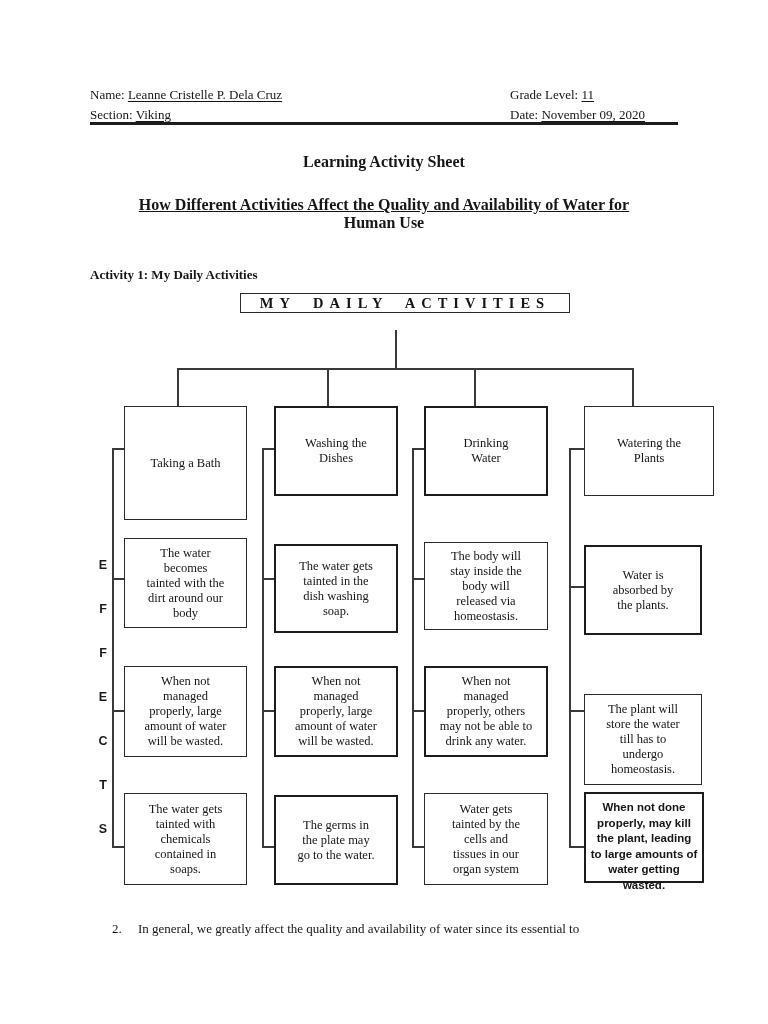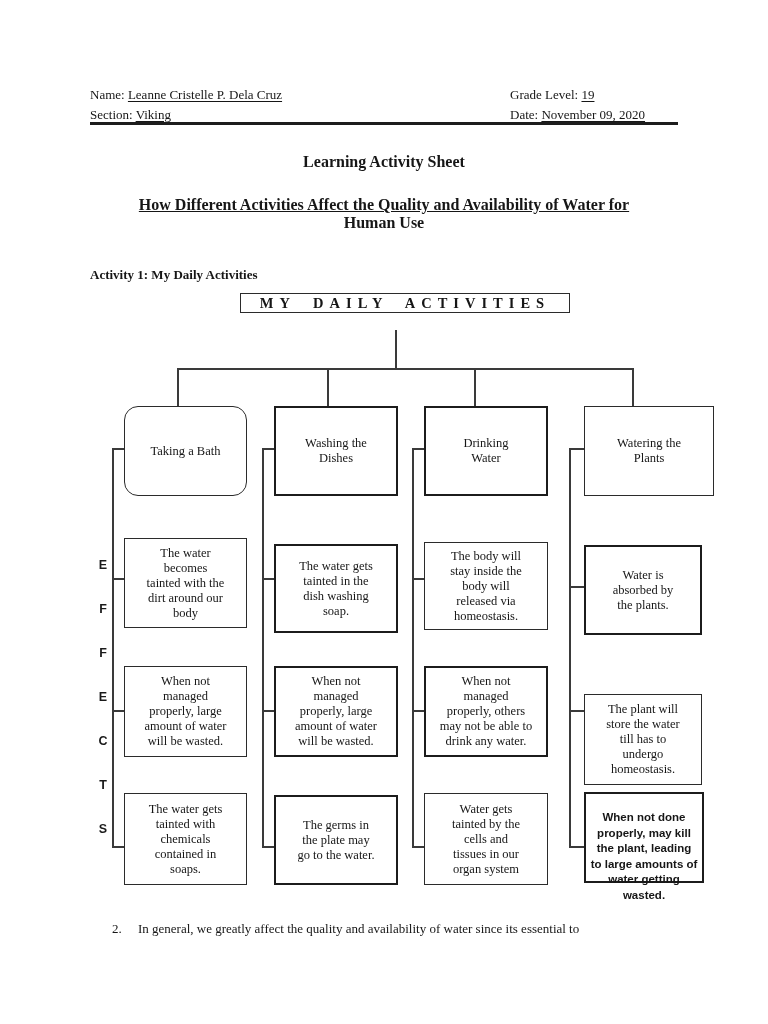--- a/index.html
+++ b/index.html
@@ -13,35 +13,35 @@
   .acth{font-weight:bold;font-size:13px;}
   .box{position:absolute;border:1.5px solid #2b2b2b;background:#fff;
        display:flex;align-items:center;justify-content:center;text-align:center;
        font-size:12.5px;line-height:15px;white-space:pre-line;padding:1px 3px;box-sizing:border-box;}
   .thick{border-width:2px;border-color:#1c1c1c;}
   .rootbox{font-weight:bold;font-size:14.5px;letter-spacing:6px;word-spacing:8px;white-space:nowrap;}
   .line{position:absolute;background:#3a3a3a;}
   .sideletter{position:absolute;font-family:"Liberation Sans","DejaVu Sans",sans-serif;
        font-size:12.5px;font-weight:600;width:14px;text-align:center;color:#1a1a1a;}
   .altfont{font-family:"Liberation Sans","DejaVu Sans",sans-serif;font-weight:700;
-       font-size:11.5px;line-height:15.5px;align-items:flex-start;padding-top:16px;overflow:visible;}
+       font-size:11.5px;line-height:15.5px;align-items:flex-start;padding-top:6px;overflow:visible;}
   .footer{font-size:13px;white-space:nowrap;text-align:center;}
 </style>
 </head>
 <body>
 
 <div class="page">
 
   <div class="abs hdr" style="left:90px;top:87px;">
     <span>Name:</span>
     <span class="u">Leanne Cristelle P. Dela Cruz</span>
   </div>
   <div class="abs hdr" style="left:510px;top:87px;">
     <span>Grade Level:</span>
-    <span class="u">19</span>
+    <span class="u">11</span>
   </div>
   <div class="abs hdr" style="left:90px;top:107px;">
     <span>Section:</span>
     <span class="u">Viking</span>
   </div>
   <div class="abs hdr" style="left:510px;top:107px;">
     <span>Date:</span>
     <span class="u">November 09, 2020</span>
   </div>
   <div class="abs rule" style="left:90px;top:122px;width:588px;height:3px;"></div>
@@ -53,21 +53,21 @@
 
   <div class="box rootbox" style="left:240px;top:293px;width:330px;height:20px;">MY DAILY ACTIVITIES</div>
 
   <div class="line" style="left:395px;top:330px;width:2px;height:38px;"></div>
   <div class="line" style="left:177px;top:368px;width:457px;height:2px;"></div>
   <div class="line" style="left:177px;top:368px;width:2px;height:38px;"></div>
   <div class="line" style="left:327px;top:368px;width:2px;height:38px;"></div>
   <div class="line" style="left:474px;top:368px;width:2px;height:38px;"></div>
   <div class="line" style="left:632px;top:368px;width:2px;height:38px;"></div>
 
-  <div class="box" style="left:124px;top:406px;width:123px;height:90px;border-radius:14px;">Taking a Bath</div>
+  <div class="box" style="left:124px;top:406px;width:123px;height:114px;">Taking a Bath</div>
   <div class="box thick" style="left:274px;top:406px;width:124px;height:90px;">Washing the
 Dishes</div>
   <div class="box thick" style="left:424px;top:406px;width:124px;height:90px;">Drinking
 Water</div>
   <div class="box" style="left:584px;top:406px;width:130px;height:90px;">Watering the
 Plants</div>
 
   <div class="line" style="left:112px;top:448px;width:2px;height:400px;"></div>
   <div class="line" style="left:112px;top:448px;width:12px;height:2px;"></div>
   <div class="line" style="left:112px;top:578px;width:12px;height:2px;"></div>

